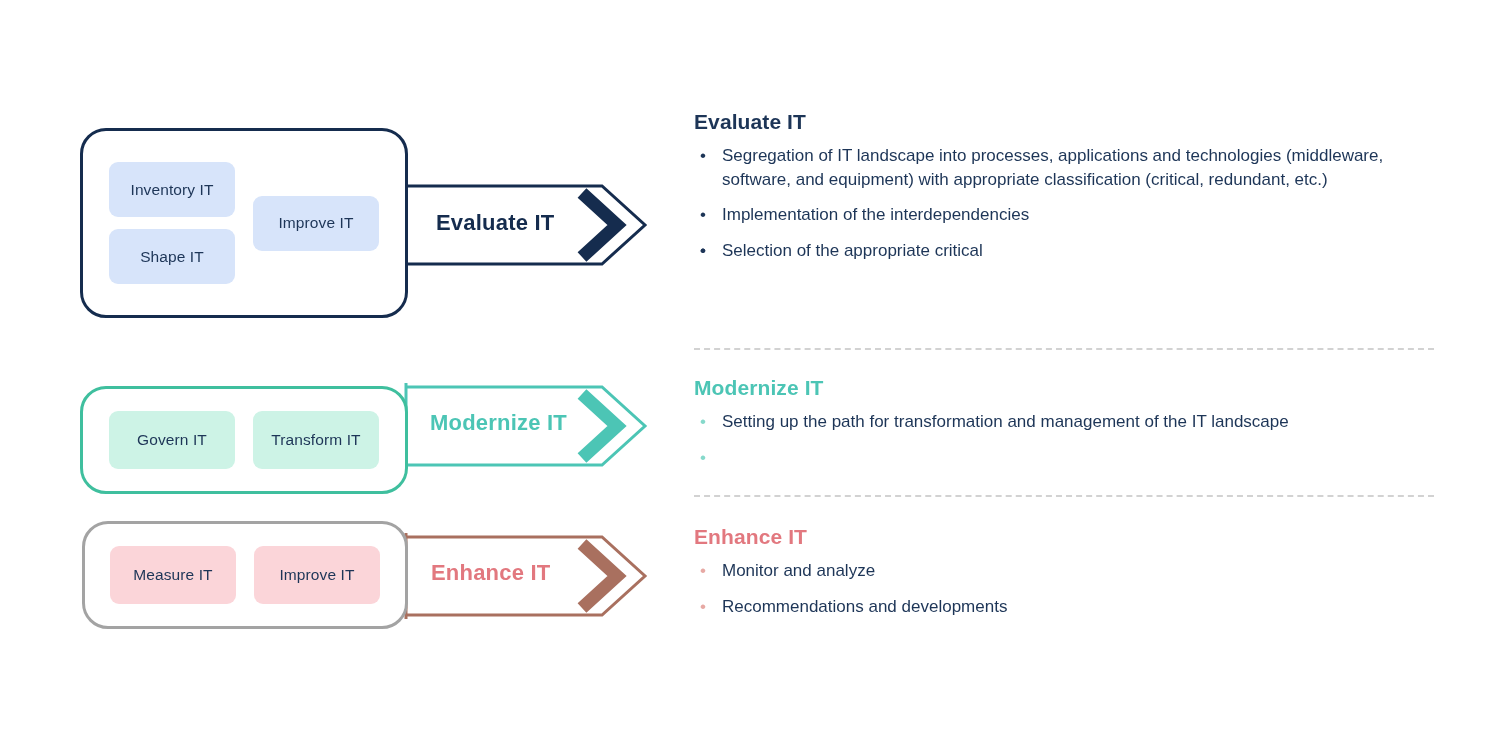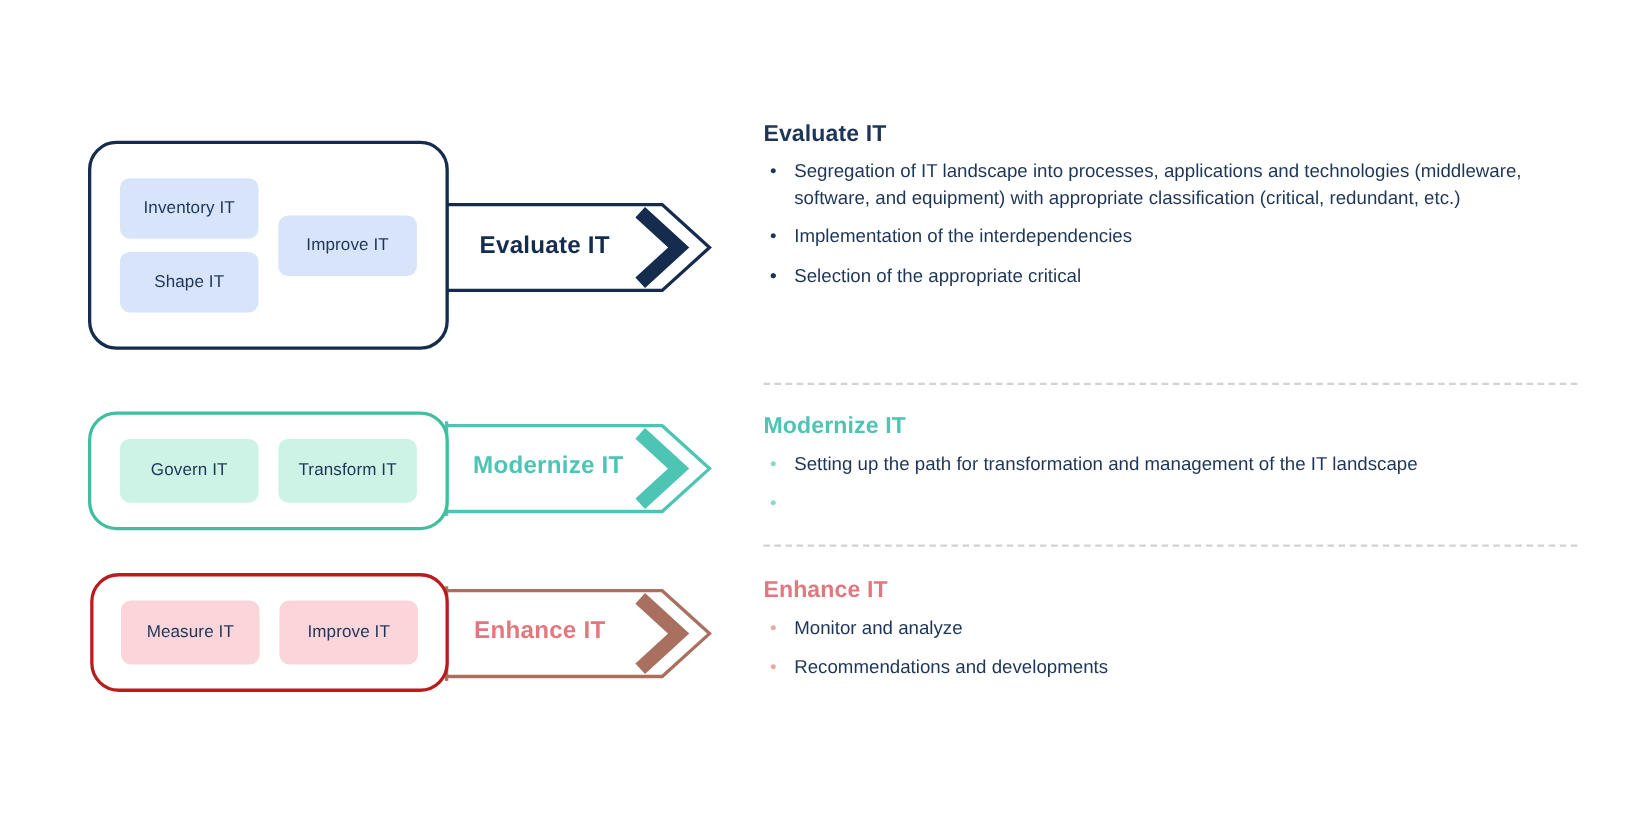--- a/index.html
+++ b/index.html
@@ -34,25 +34,25 @@
     font-size:15.5px;
     color:#1d3557;
     letter-spacing:.1px;
   }
 
   
   #grp-evaluate{left:80px;top:128px;width:328px;height:190px;border:3px solid #152c4e;}
   #grp-evaluate .tile{width:126px;height:55px;background:#d7e4fa;margin:6px 9px;}
 
   
-  #grp-modernize{left:80px;top:374px;width:328px;height:108px;border:3px solid #3fbf9e;}
+  #grp-modernize{left:80px;top:386px;width:328px;height:108px;border:3px solid #3fbf9e;}
   #grp-modernize .tile{width:126px;height:58px;background:#cdf3e6;margin:0 9px;}
 
   
-  #grp-enhance{left:82px;top:521px;width:326px;height:108px;border:3px solid #b91c1c;}
+  #grp-enhance{left:82px;top:521px;width:326px;height:108px;border:3px solid #a3a3a3;}
   #grp-enhance .tile{width:126px;height:58px;background:#fbd5d9;margin:0 9px;}
 
   
   .arrow-wrap{position:absolute;z-index:2;}
   .arrow-wrap svg{display:block;overflow:visible;}
   .arrow-label{
     position:absolute;
     font-size:22px;
     font-weight:bold;
     letter-spacing:.2px;

